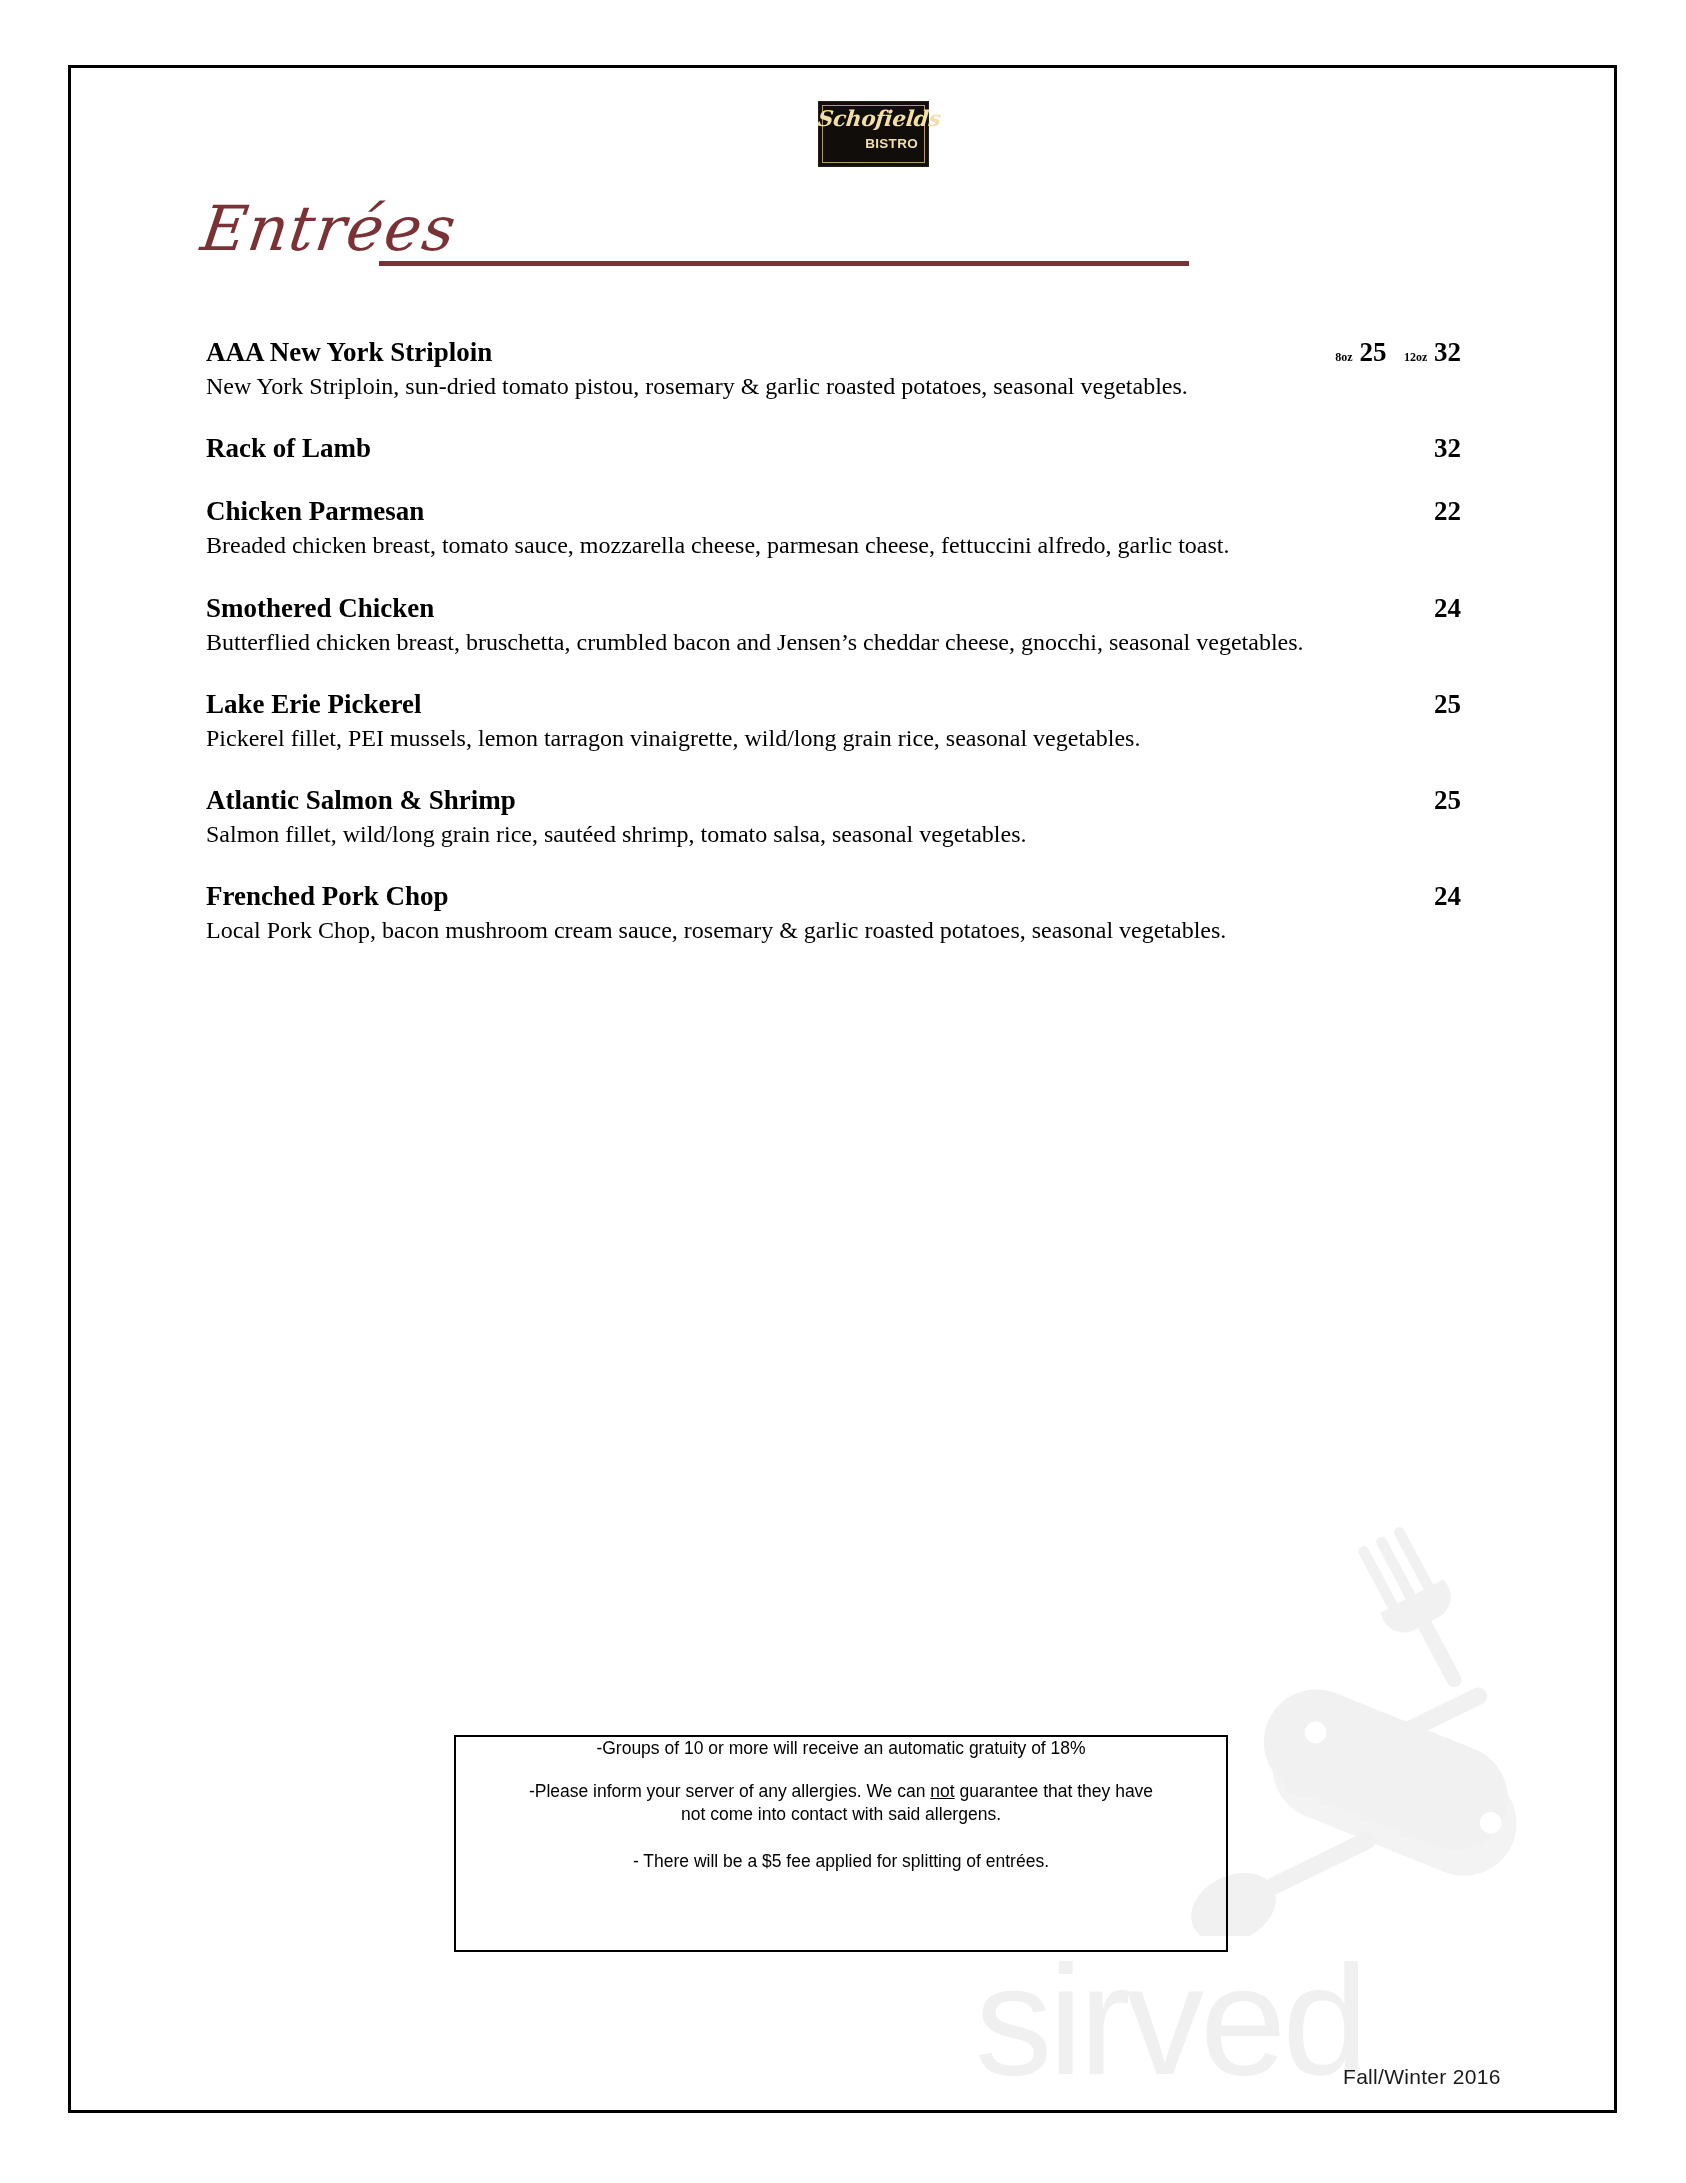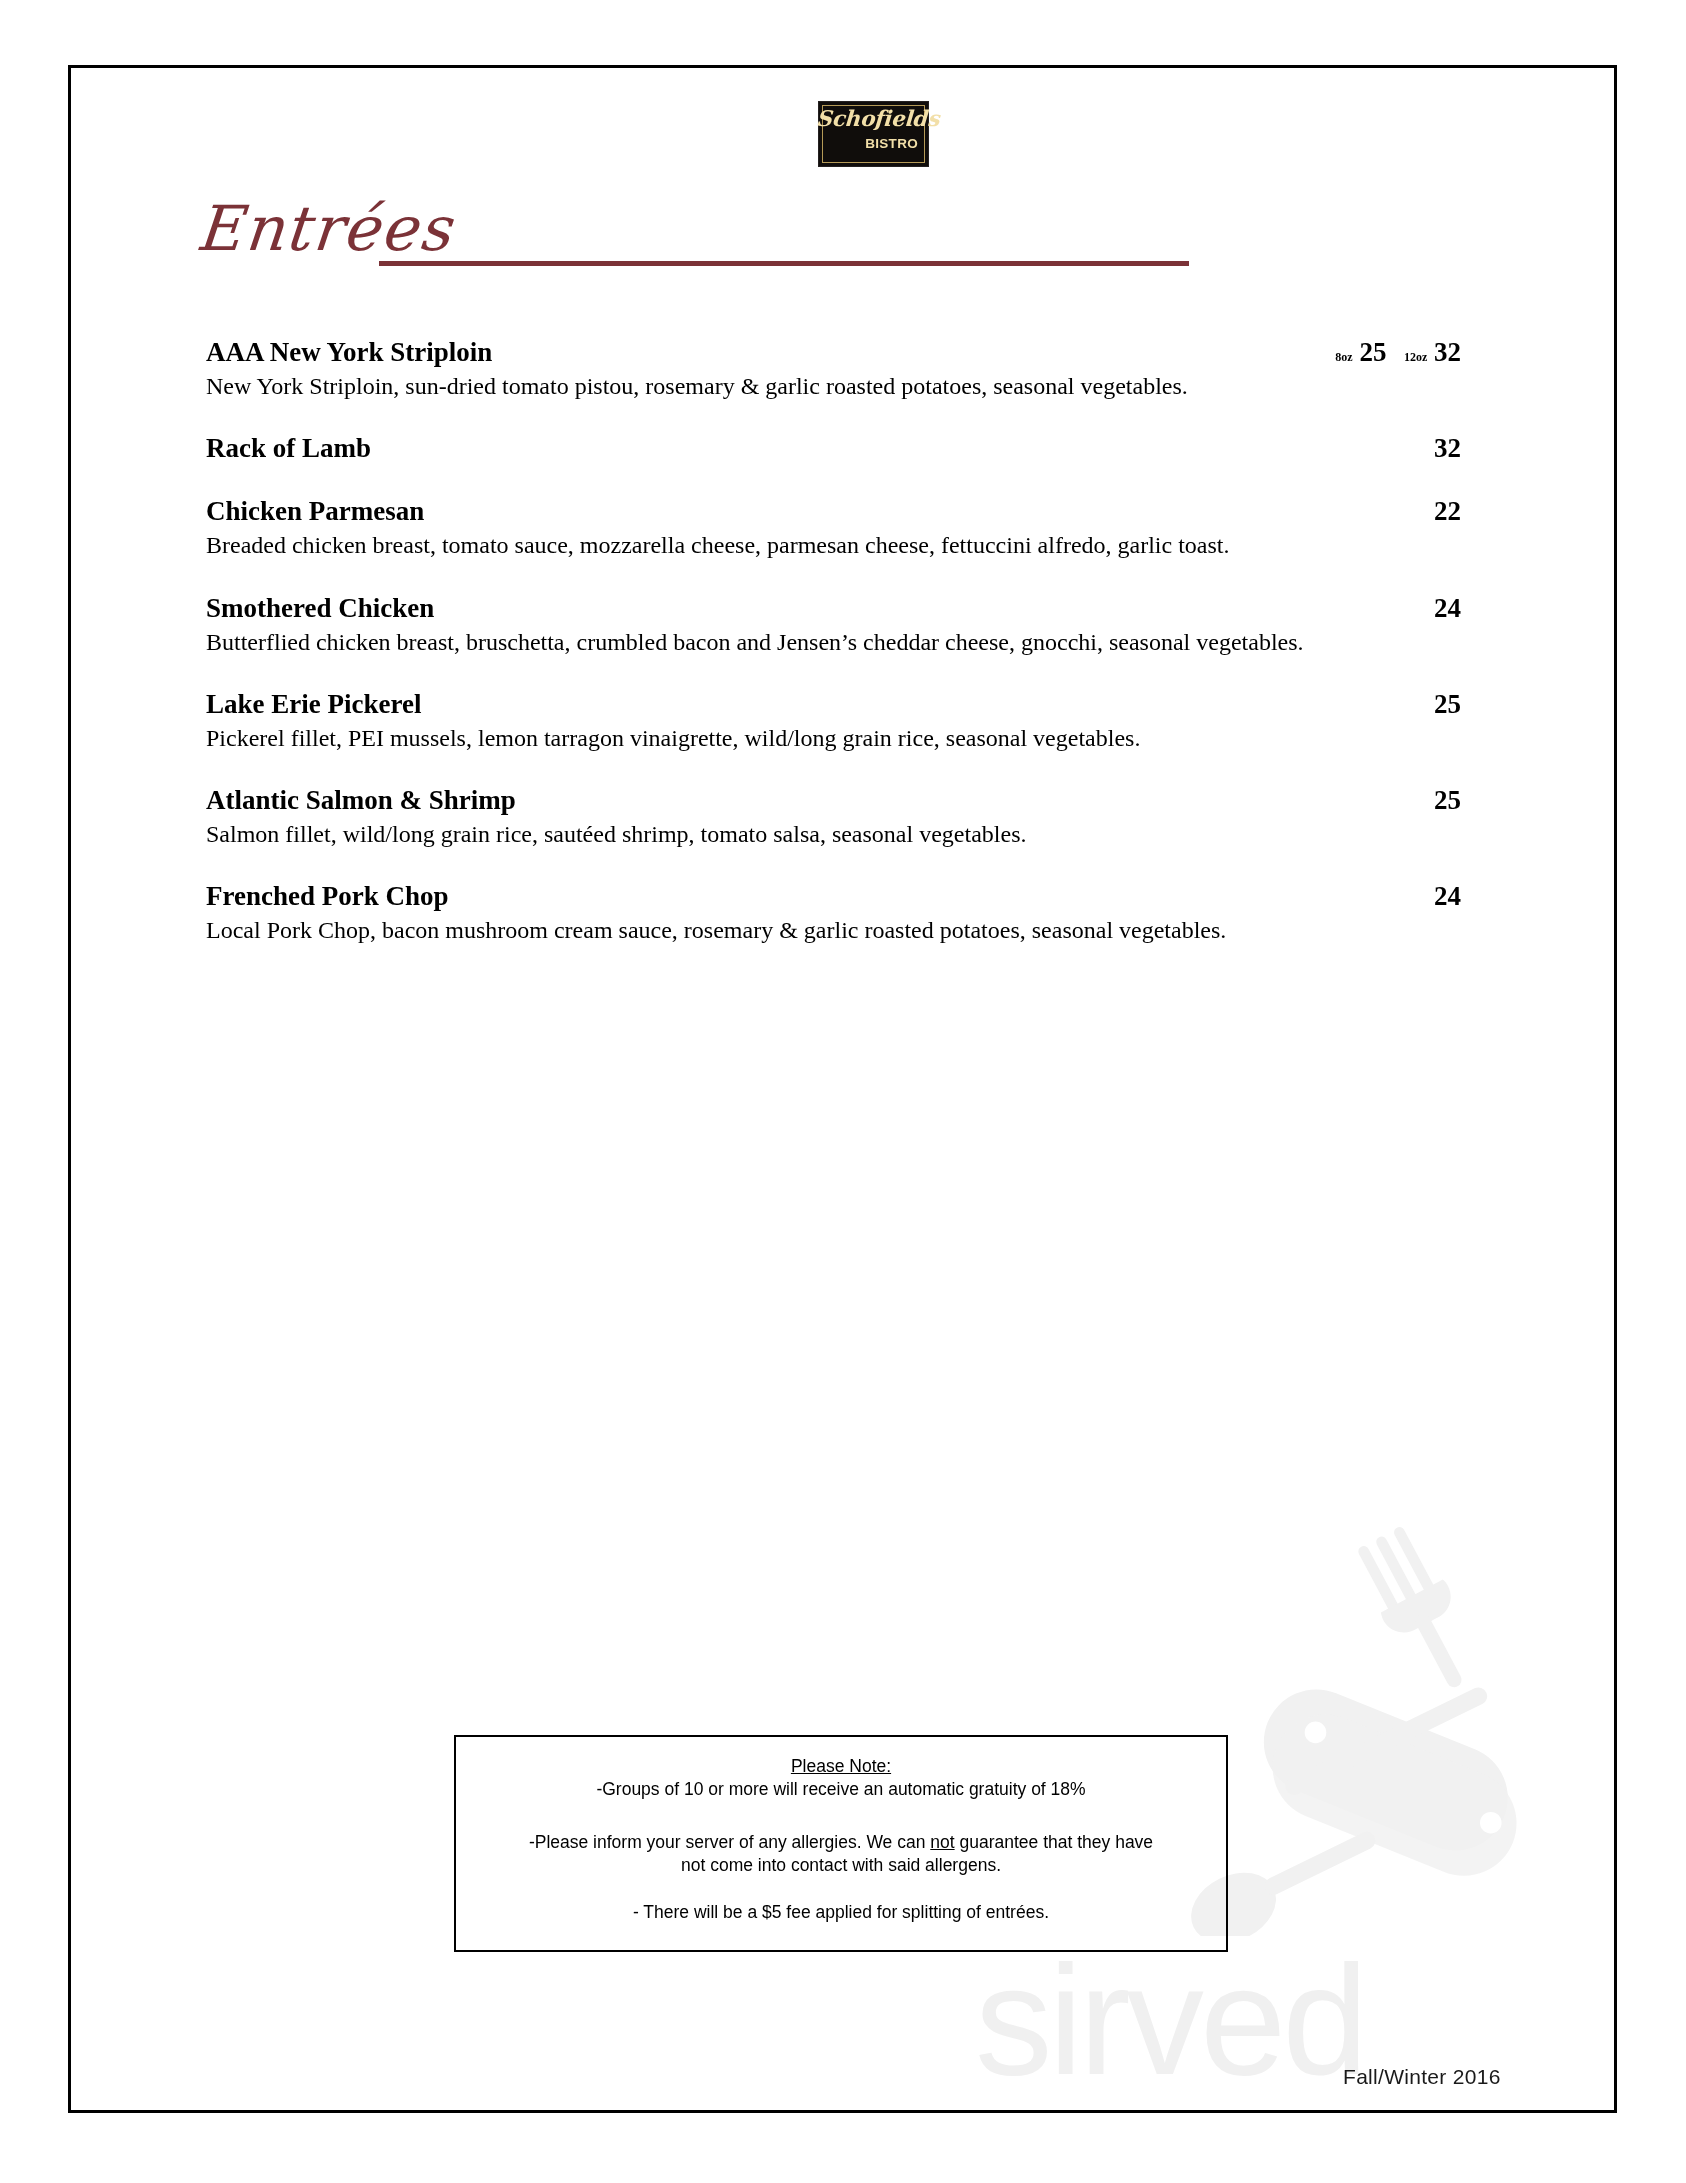--- a/index.html
+++ b/index.html
@@ -325,24 +325,23 @@
       <div class="item-head">
         <span class="item-name">Frenched Pork Chop</span>
         <span class="item-price">24</span>
       </div>
       <div class="item-desc narrow">Local Pork Chop, bacon mushroom cream sauce, rosemary &amp; garlic roasted potatoes, seasonal vegetables.</div>
     </div>
 
   </div>
 
   <div class="note-box">
-    <div class="note-line note-title">Please Note:</div>
     <div class="note-line" style="margin-top:0;">-Groups of 10 or more will receive an automatic gratuity of 18%</div>
     <div class="note-gap"></div>
-    <div class="note-line" style="margin-top:12px;"><span>-Please inform your server of any allergies. We can </span><u>not</u><span> guarantee that they have</span></div>
+    <div class="note-line" style="margin-top:2px;"><span>-Please inform your server of any allergies. We can </span><u>not</u><span> guarantee that they have</span></div>
     <div class="note-line">not come into contact with said allergens.</div>
     <div class="note-gap"></div>
     <div class="note-line" style="margin-top:6px;">- There will be a $5 fee applied for splitting of entrées.</div>
   </div>
 
   <div class="footer-season">Fall/Winter 2016</div>
 
 </div>
 
 

